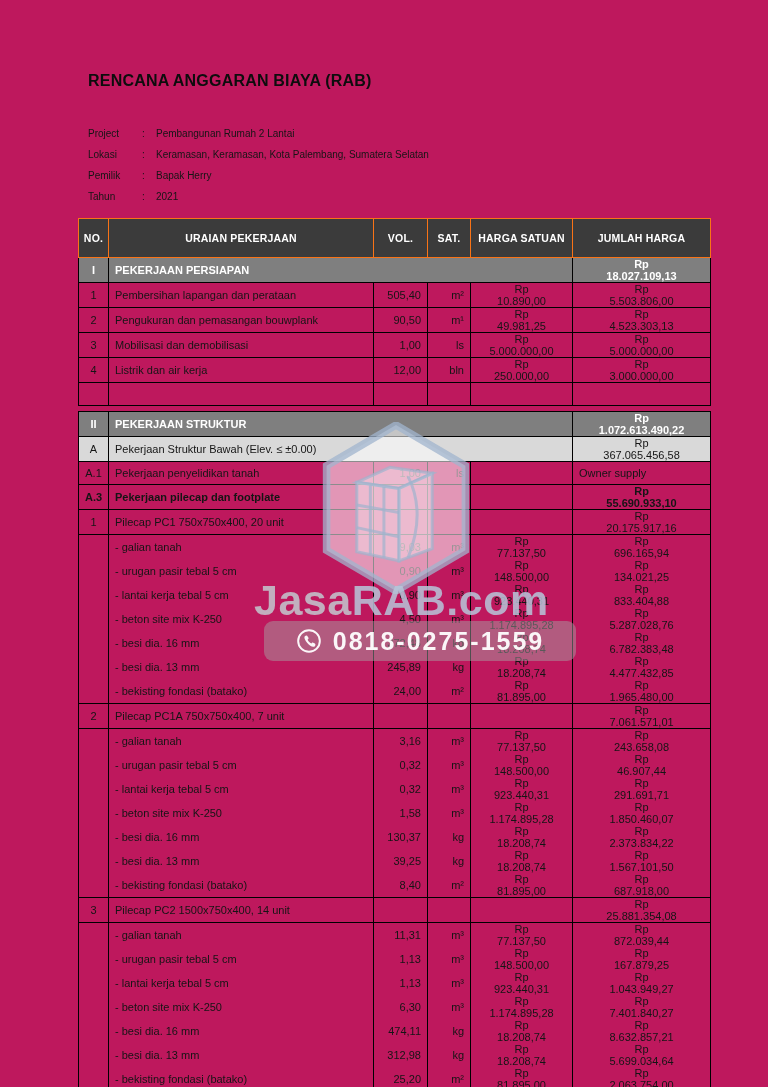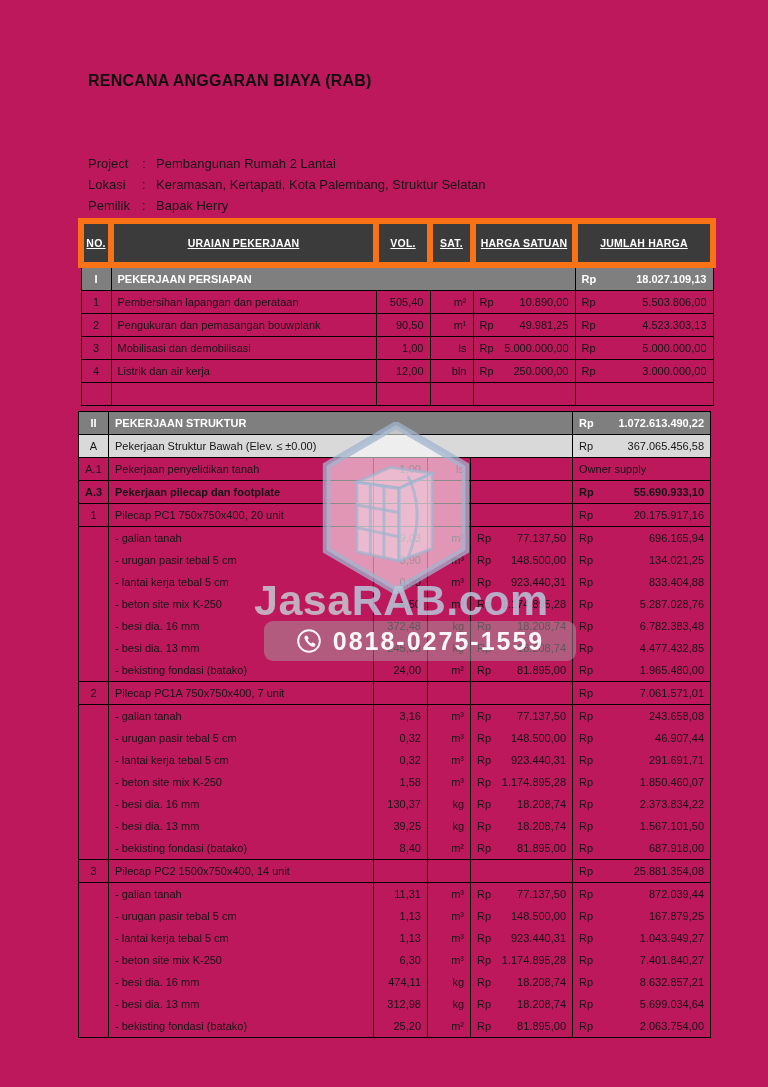--- a/index.html
+++ b/index.html
@@ -4,48 +4,48 @@
 <style>
   html,body{margin:0;padding:0;background:#fff;}
   .page{
     position:relative;width:768px;height:1087px;background:#be185d;overflow:hidden;
     font-family:"Liberation Sans",sans-serif;color:#151515;
   }
   .doc-title{
     position:absolute;top:72px;left:88px;margin:0;
     font-size:16px;font-weight:bold;color:#0d0d0d;letter-spacing:.2px;
   }
-  .info{position:absolute;top:123px;left:88px;font-size:13px;line-height:21px;margin-top:30px;}
+  .info{position:absolute;top:123px;left:88px;font-size:10px;line-height:21px;}
   .info-row{white-space:nowrap;}
   .info-label{display:inline-block;width:54px;}
   .info-colon{display:inline-block;width:14px;}
 
   .tables{position:absolute;top:218px;left:78px;width:632px;z-index:1;}
   table{border-collapse:collapse;width:632px;table-layout:fixed;font-size:11px;border:1.5px solid #000;}
   col.c-no{width:30px;}
   col.c-desc{width:265px;}
   col.c-vol{width:54px;}
   col.c-sat{width:43px;}
   col.c-harga{width:102px;}
   col.c-jumlah{width:138px;}
   th{
-    background:#3b3b3b;color:#ffffff;height:36px;border:6px solid #f97316;
-    font-size:10.5px;font-weight:bold;letter-spacing:.2px;text-decoration:underline;
+    background:#3b3b3b;color:#ffffff;height:36px;border:1px solid #f97316;
+    font-size:10.5px;font-weight:bold;letter-spacing:.2px;
   }
   td{height:22px;padding:0 6px;border:1px solid #000;overflow:hidden;white-space:nowrap;vertical-align:middle;}
   td.no{text-align:center;padding:0 2px;}
   td.vol{text-align:right;}
   td.unit{text-align:right;}
   td.note{text-align:left;}
   tr.section td{background:#7f7f7f;color:#ffffff;font-weight:bold;}
   tr.subsection td{background:#d9d9d9;color:#151515;}
   tr.total td{font-weight:bold;margin-top:16px;}
   tr.sub td{border-top:none;border-bottom:none;}
   td.sub-desc{}
-  .money{display:flex;justify-content:space-between;align-items:center;}
+  .money{display:flex;justify-content:space-between;align-items:center;flex-direction:column;}
   .part-gap{height:5px;}
 
   
   .wm{position:absolute;pointer-events:none;}
   .wm-hex{top:422px;left:320px;width:152px;height:172px;z-index:2;}
   .wm-brand{
     top:576px;left:254px;z-index:3;
     font-size:43px;font-weight:bold;letter-spacing:0.5px;opacity:.85;white-space:nowrap;
   }
   .wm-brand .b1{color:#c3c9d0;}
@@ -63,21 +63,21 @@
 
 <div class="page">
 
   <h1 class="doc-title">RENCANA ANGGARAN BIAYA (RAB)</h1>
 
   <div class="info">
     <div class="info-row">
       <span class="info-label">Project</span><span class="info-colon">:</span><span>Pembangunan Rumah 2 Lantai</span>
     </div>
     <div class="info-row">
-      <span class="info-label">Lokasi</span><span class="info-colon">:</span><span>Keramasan, Kertapati, Kota Palembang, Struktur Selatan</span>
+      <span class="info-label">Lokasi</span><span class="info-colon">:</span><span>Keramasan, Keramasan, Kota Palembang, Sumatera Selatan</span>
     </div>
     <div class="info-row">
       <span class="info-label">Pemilik</span><span class="info-colon">:</span><span>Bapak Herry</span>
     </div>
     <div class="info-row">
       <span class="info-label">Tahun</span><span class="info-colon">:</span><span>2021</span>
     </div>
   </div>
 
   <div class="tables">

